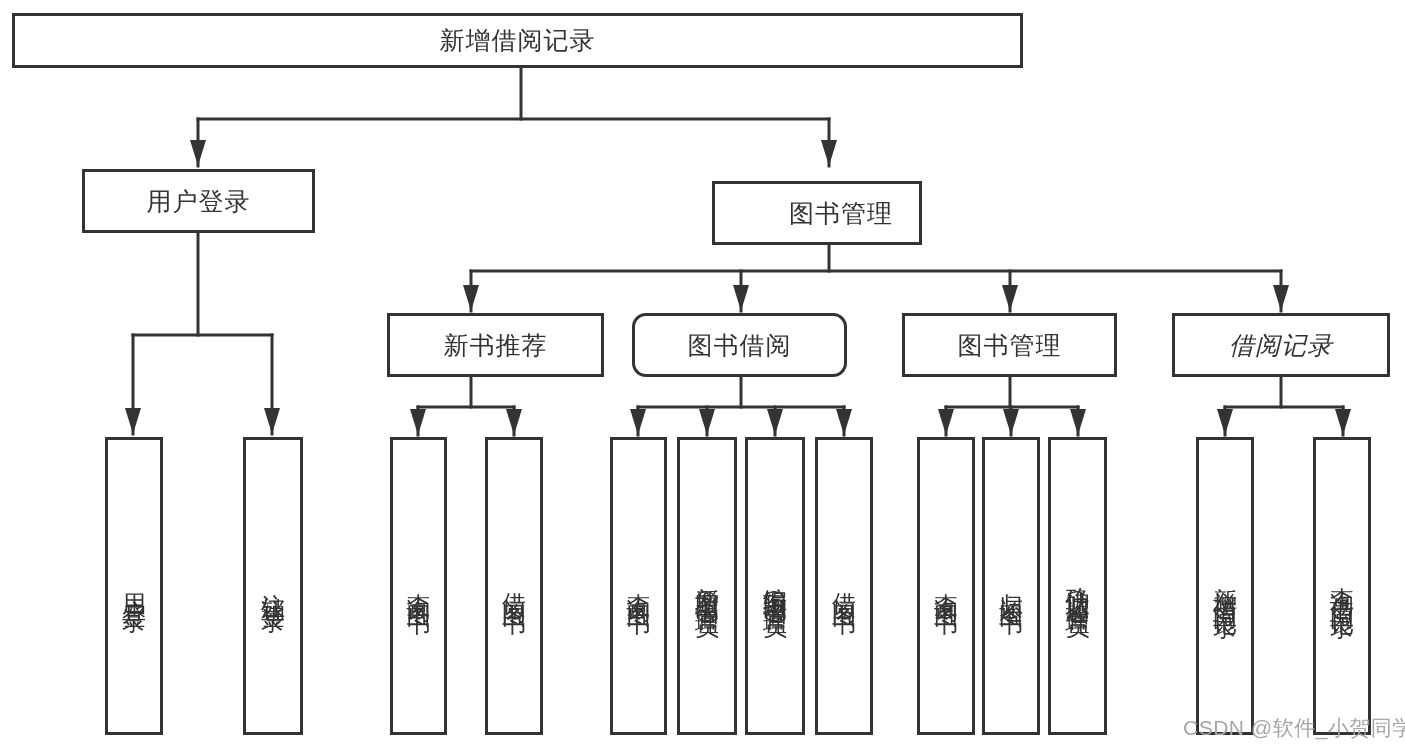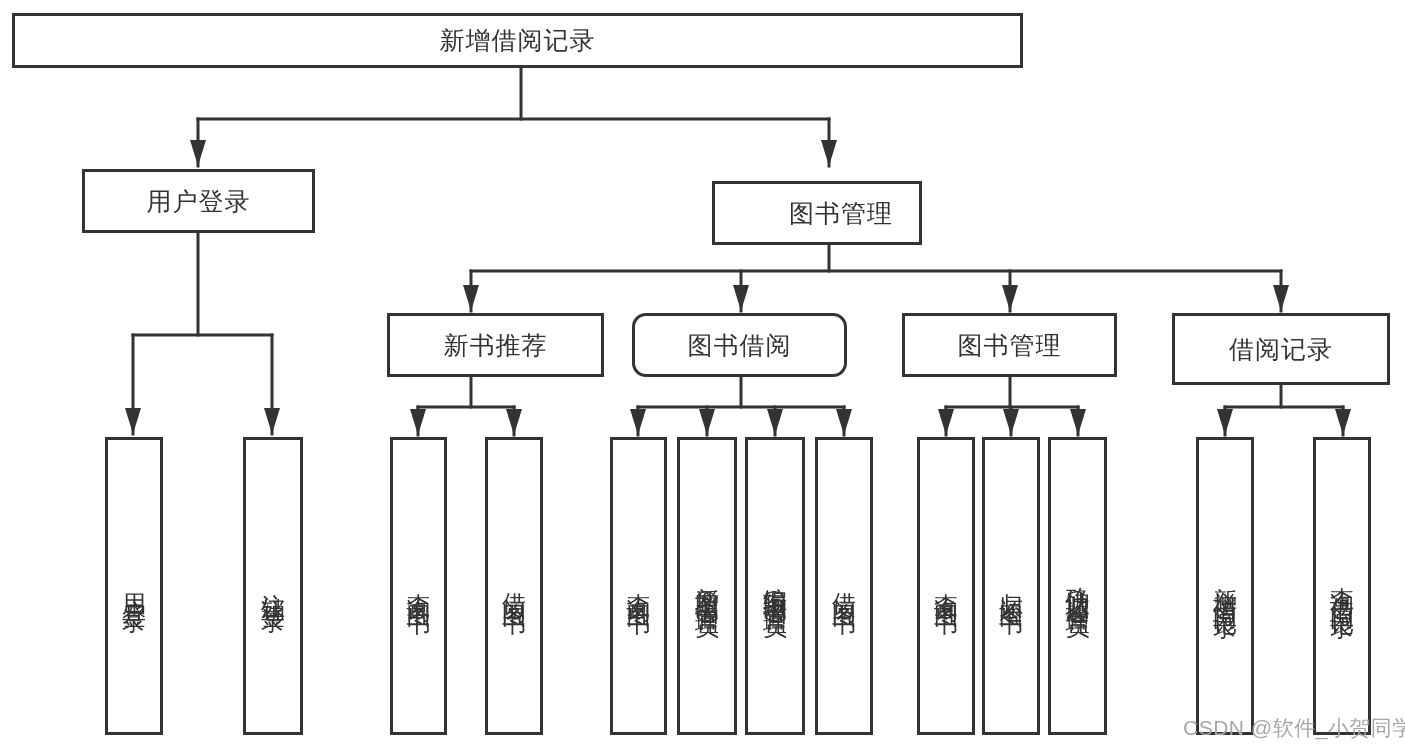--- a/index.html
+++ b/index.html
@@ -111,21 +111,21 @@
 
   <div class="box" style="left:363px;top:313px;width:217px;height:64px;margin-left:24px;">
     <span class="hlabel">新书推荐</span>
   </div>
   <div class="box" style="left:632px;top:313px;width:215px;height:64px;border-radius:14px;">
     <span class="hlabel">图书借阅</span>
   </div>
   <div class="box" style="left:902px;top:313px;width:215px;height:64px;">
     <span class="hlabel">图书管理</span>
   </div>
-  <div class="box" style="left:1172px;top:313px;width:218px;height:72px;">
+  <div class="box" style="left:1172px;top:313px;width:218px;height:64px;font-style:italic;">
     <span class="hlabel">借阅记录</span>
   </div>
 
   <div class="box leaf" style="left:105px;top:437px;width:58px;height:298px;">
     <span class="vlabel">用户登录</span>
   </div>
   <div class="box leaf" style="left:243px;top:437px;width:60px;height:298px;">
     <span class="vlabel">注销登录</span>
   </div>
 

